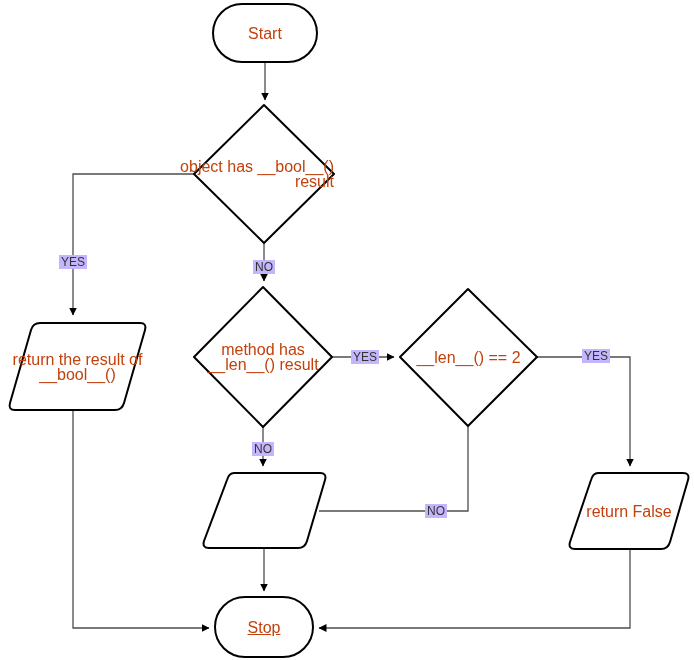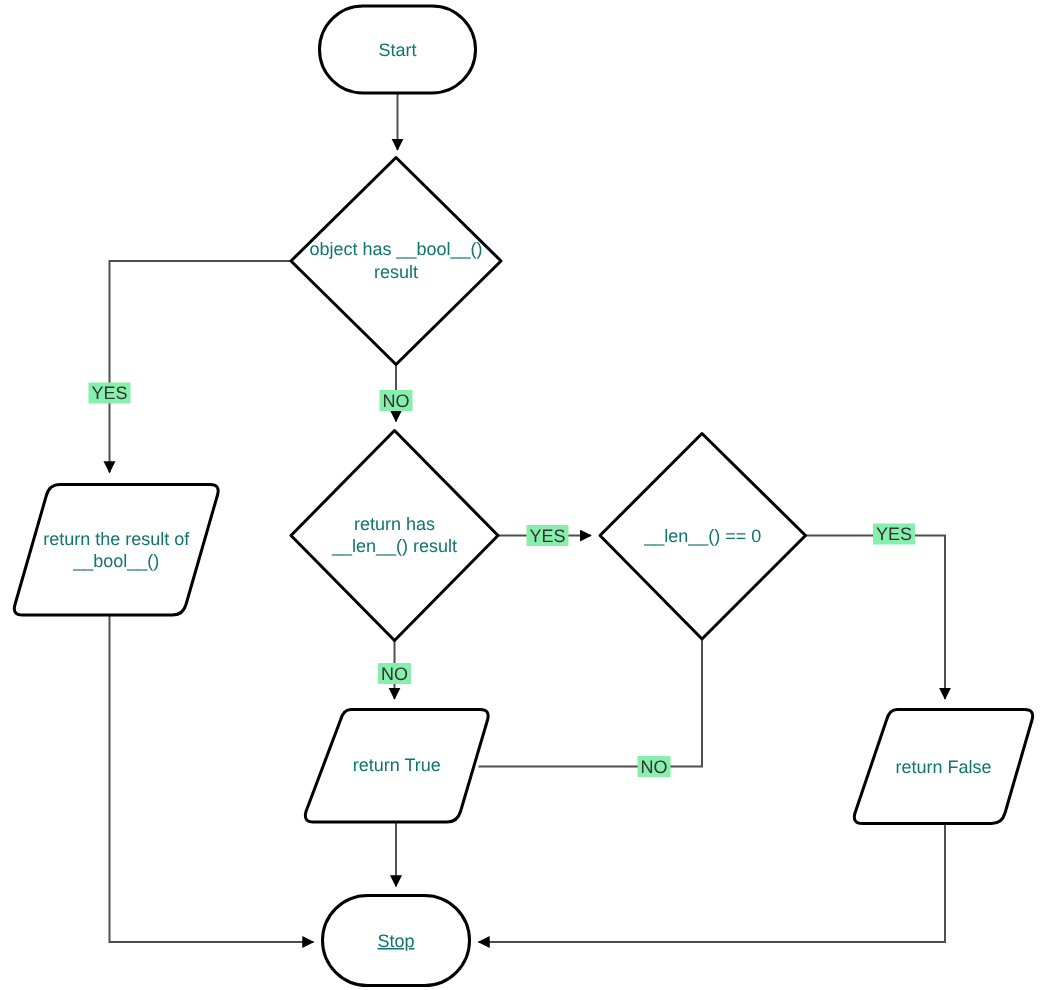--- a/index.html
+++ b/index.html
@@ -20,30 +20,30 @@
     left: 0;
     top: 0;
   }
   .node-label {
     position: absolute;
     display: flex;
     flex-direction: column;
     align-items: center;
     justify-content: center;
     text-align: center;
-    font-size: 12px;
+    font-size: 16px;
     line-height: 15px;
-    color: #0f766e;
+    color: #c2410c;
     pointer-events: none;
     white-space: nowrap;
   }
   .edge-label {
     position: absolute;
     transform: translate(-50%, -50%);
-    background: #86efac;
+    background: #c4b5fd;
     padding: 0 2px;
     font-size: 12px;
     line-height: 14px;
     color: #333333;
     pointer-events: none;
     white-space: nowrap;
   }
 </style>
 </head>
 <body>
@@ -79,42 +79,39 @@
       <path d="M234,473 H320 Q327,473 325,480 L307,541 Q305,548 298,548 H209 Q202,548 204,541 L227,480 Q229,473 234,473 Z"></path>
       <path d="M598,473 H683 Q690,473 688,480 L670,542 Q668,549 661,549 H575 Q568,549 570,542 L591,480 Q593,473 598,473 Z"></path>
       <rect x="215" y="597" width="98" height="60" rx="30"></rect>
     </g>
   </svg>
 
   <div class="node-label" style="left:213px; top:4px; width:104px; height:58px;">
     <span>Start</span>
   </div>
 
-  <div class="node-label" style="left:194px; top:144px; width:140px; height:60px;">
+  <div class="node-label" style="left:194px; top:144px; width:140px; height:60px;align-items:flex-end;">
     <span>object has __bool__()</span>
     <span>result</span>
   </div>
 
   <div class="node-label" style="left:8px; top:323px; width:139px; height:87px;">
     <span>return the result of</span>
     <span>__bool__()</span>
   </div>
 
   <div class="node-label" style="left:194px; top:327px; width:138px; height:60px;">
-    <span>return has</span>
+    <span>method has</span>
     <span>__len__() result</span>
   </div>
 
   <div class="node-label" style="left:400px; top:345px; width:137px; height:24px;">
-    <span>__len__() == 0</span>
+    <span>__len__() == 2</span>
   </div>
 
-  <div class="node-label" style="left:202px; top:473px; width:125px; height:75px;">
-    <span>return True</span>
-  </div>
 
   <div class="node-label" style="left:568px; top:473px; width:122px; height:76px;align-items:center;">
     <span>return False</span>
   </div>
 
   <div class="node-label" style="left:215px; top:597px; width:98px; height:60px;text-decoration:underline;">
     <span>Stop</span>
   </div>
 
   <div class="edge-label" style="left:73px; top:262px;">YES</div>

